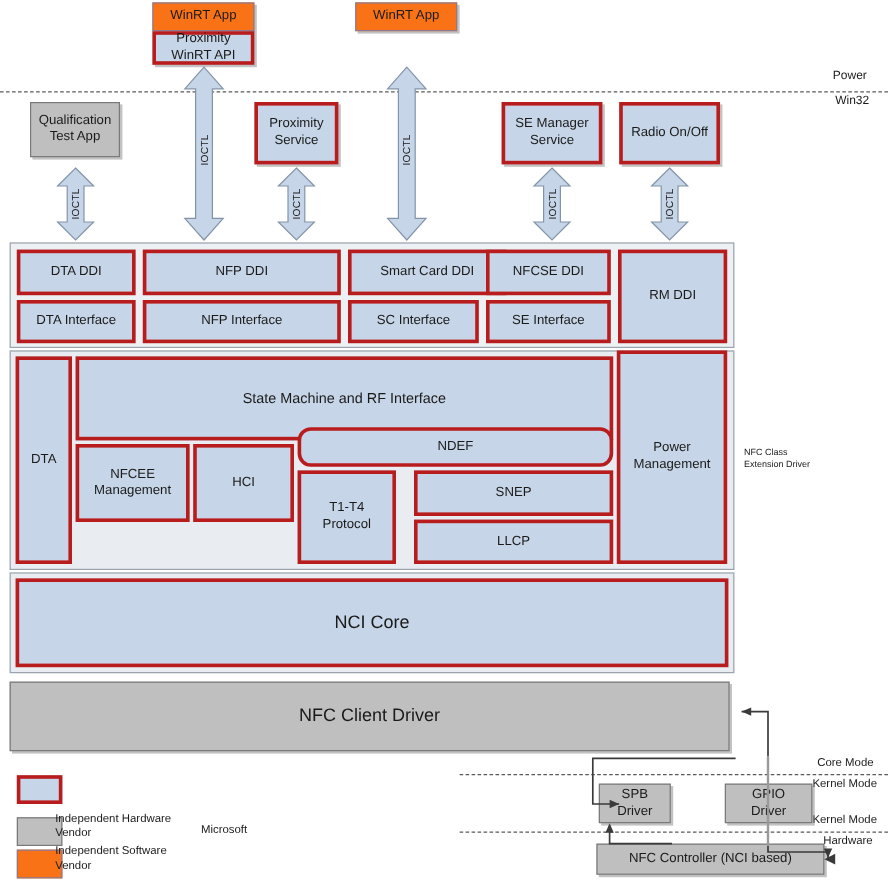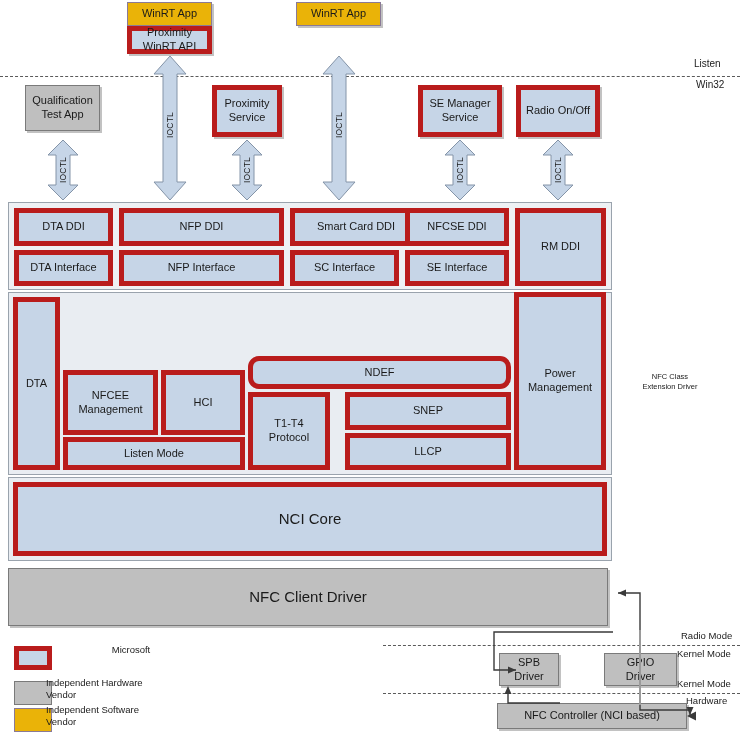--- a/index.html
+++ b/index.html
@@ -21,26 +21,26 @@
     align-items:center;
     justify-content:center;
     text-align:center;
     line-height:1.25;
     border:1px solid #808b96;
     background:#c6d5e7;
     font-size:11px;
     color:#1a1a1a;
     padding:1px 2px;
   }
-  .ms{background:#c6d5e7;border:5px solid #b91c1c;}
+  .ms{background:#c6d5e7;border:3px solid #b91c1c;}
   .ihv{background:#bfbfbf;border:1px solid #7a7a7a;}
-  .isv{background:#eab308;border:1px solid #8a7a96;}
+  .isv{background:#f97316;border:1px solid #8a7a96;}
   .shadowed{box-shadow:2px 2px 0 rgba(120,120,120,.45);}
   .plain{position:absolute;font-size:11px;color:#1a1a1a;white-space:nowrap;}
-  .tiny{font-size:7.5px;line-height:1.3;text-align:center;}
+  .tiny{font-size:7.5px;line-height:1.3;text-align:left;}
   
   .dash{
     position:absolute;
     border-top:1px dashed #5a5a5a;
     height:0;
   }
   
   .frame{
     position:absolute;
     box-sizing:border-box;
@@ -84,21 +84,21 @@
 <body>
 
 <div id="stage">
 
   <div class="box isv shadowed" style="left:127px;top:2px;width:85px;height:24px;">WinRT App</div>
   <div class="box ms shadowed" style="left:127px;top:26px;width:85px;height:28px;">Proximity WinRT API</div>
 
   <div class="box isv shadowed" style="left:296px;top:2px;width:85px;height:24px;">WinRT App</div>
 
   <div class="dash" style="left:0px;top:76px;width:740px;"></div>
-  <div class="plain" style="left:694px;top:58px;font-size:10px;">Listen</div>
+  <div class="plain" style="left:694px;top:58px;font-size:10px;">Power</div>
   <div class="plain" style="left:696px;top:79px;font-size:10px;">Win32</div>
 
   <div class="box ihv shadowed" style="left:25px;top:85px;width:75px;height:46px;">Qualification Test App</div>
 
   <div class="box ms shadowed" style="left:212px;top:85px;width:70px;height:52px;">Proximity Service</div>
 
   <div class="box ms shadowed" style="left:418px;top:85px;width:84px;height:52px;">SE Manager Service</div>
 
   <div class="box ms shadowed" style="left:516px;top:85px;width:84px;height:52px;">Radio On/Off</div>
 
@@ -154,26 +154,26 @@
 
   <div class="box ms" style="left:14px;top:250px;width:99px;height:36px;">DTA Interface</div>
   <div class="box ms" style="left:119px;top:250px;width:165px;height:36px;">NFP Interface</div>
   <div class="box ms" style="left:290px;top:250px;width:109px;height:36px;">SC Interface</div>
   <div class="box ms" style="left:405px;top:250px;width:104px;height:36px;">SE Interface</div>
 
   <div class="frame2" style="left:8px;top:292px;width:604px;height:183px;"></div>
 
   <div class="box ms" style="left:13px;top:297px;width:47px;height:173px;">DTA</div>
 
+  <div class="box ms" style="left:63px;top:297px;width:448px;height:70px;font-size:12px;">State Machine and RF Interface</div>
 
   <div class="box ms" style="left:63px;top:370px;width:95px;height:65px;">NFCEE Management</div>
 
   <div class="box ms" style="left:161px;top:370px;width:84px;height:65px;">HCI</div>
 
-  <div class="box ms" style="left:63px;top:437px;width:182px;height:33px;">Listen Mode</div>
 
   <div class="box ms" style="left:248px;top:356px;width:263px;height:33px;border-radius:11px;">NDEF</div>
 
   <div class="box ms" style="left:248px;top:392px;width:82px;height:78px;">T1-T4 Protocol</div>
 
   <div class="box ms" style="left:345px;top:392px;width:166px;height:38px;">SNEP</div>
 
   <div class="box ms" style="left:345px;top:433px;width:166px;height:37px;">LLCP</div>
 
   <div class="box ms" style="left:514px;top:292px;width:92px;height:178px;">Power Management</div>
@@ -182,21 +182,21 @@
     <div>NFC Class</div>
     <div>Extension Driver</div>
   </div>
 
   <div class="frame2" style="left:8px;top:477px;width:604px;height:84px;"></div>
   <div class="box ms" style="left:13px;top:482px;width:594px;height:74px;font-size:15px;">NCI Core</div>
 
   <div class="box ihv shadowed" style="left:8px;top:568px;width:600px;height:58px;font-size:15px;">NFC Client Driver</div>
 
   <div class="dash" style="left:383px;top:645px;width:357px;"></div>
-  <div class="plain" style="left:681px;top:630px;font-size:9.5px;">Radio Mode</div>
+  <div class="plain" style="left:681px;top:630px;font-size:9.5px;">Core Mode</div>
   <div class="plain" style="left:677px;top:648px;font-size:9.5px;">Kernel Mode</div>
 
   <div class="dash" style="left:383px;top:693px;width:357px;"></div>
   <div class="plain" style="left:677px;top:678px;font-size:9.5px;">Kernel Mode</div>
   <div class="plain" style="left:686px;top:695px;font-size:9.5px;">Hardware</div>
 
   <div class="box ihv shadowed" style="left:499px;top:653px;width:60px;height:33px;flex-direction:column;">
     <span>SPB</span>
     <span>Driver</span>
   </div>
@@ -227,21 +227,21 @@
     </svg>
   </div>
 
   <div class="conn" style="left:678px;top:708px;">
     <svg width="20" height="16" viewBox="0 0 20 16">
       <polygon points="9,8 18,3.5 18,12.5" fill="#3a3a3a"></polygon>
     </svg>
   </div>
 
   <div class="legend-sw ms" style="left:14px;top:646px;"></div>
-  <div class="legend-tx" style="left:56px;top:644px;width:150px;text-align:center;">Microsoft</div>
+  <div class="legend-tx" style="left:56px;top:686px;width:150px;text-align:right;">Microsoft</div>
 
   <div class="legend-sw ihv" style="left:14px;top:681px;"></div>
   <div class="legend-tx" style="left:46px;top:677px;width:170px;">
     <div>Independent Hardware</div>
     <div>Vendor</div>
   </div>
 
   <div class="legend-sw isv" style="left:14px;top:708px;"></div>
   <div class="legend-tx" style="left:46px;top:704px;width:170px;">
     <div>Independent Software</div>

